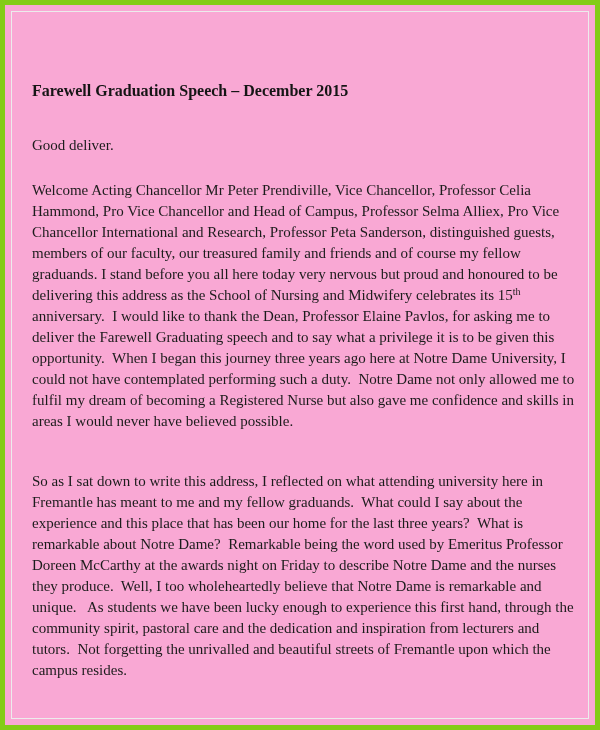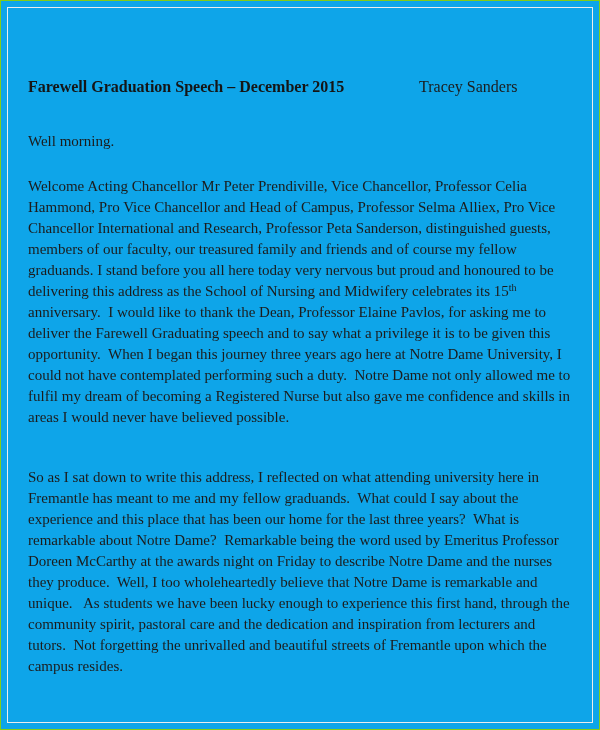--- a/index.html
+++ b/index.html
@@ -9,22 +9,22 @@
   }
   body {
     width: 600px;
     height: 730px;
     position: relative;
     font-family: "Liberation Serif", "DejaVu Serif", serif;
   }
   .page {
     position: absolute;
     inset: 0;
-    background: #0ea5e9;
-    border: 1px solid #84cc16;
+    background: #f9a8d4;
+    border: 5px solid #84cc16;
     box-sizing: border-box;
     overflow: hidden;
   }
   .inner-frame {
     position: absolute;
     inset: 6px;
     border: 1px solid #ececec;
     pointer-events: none;
   }
   .content {
@@ -76,23 +76,22 @@
 </head>
 <body>
 
 <div class="page">
   <div class="inner-frame"></div>
 
   <div class="content">
 
     <div class="header-row">
       <h1 class="doc-title">Farewell Graduation Speech – December 2015</h1>
-      <span class="author">Tracey Sanders</span>
     </div>
 
-    <p class="body-para greeting">Well morning.</p>
+    <p class="body-para greeting">Good deliver.</p>
 
     <p class="body-para para1"><span>Welcome Acting Chancellor Mr Peter Prendiville, Vice Chancellor, Professor Celia Hammond, Pro Vice Chancellor and Head of Campus, Professor Selma Alliex, Pro Vice Chancellor International and Research, Professor Peta Sanderson, distinguished guests, members of our faculty, our treasured family and friends and of course my fellow graduands. I stand before you all here today very nervous but proud and honoured to be delivering this address as the School of Nursing and Midwifery celebrates its 15</span><sup class="ordinal">th</sup><span> anniversary.  I would like to thank the Dean, Professor Elaine Pavlos, for asking me to deliver the Farewell Graduating speech and to say what a privilege it is to be given this opportunity.  When I began this journey three years ago here at Notre Dame University, I could not have contemplated performing such a duty.  Notre Dame not only allowed me to fulfil my dream of becoming a Registered Nurse but also gave me confidence and skills in areas I would never have believed possible.</span></p>
 
     <p class="body-para para2">So as I sat down to write this address, I reflected on what attending university here in Fremantle has meant to me and my fellow graduands.  What could I say about the experience and this place that has been our home for the last three years?  What is remarkable about Notre Dame?  Remarkable being the word used by Emeritus Professor Doreen McCarthy at the awards night on Friday to describe Notre Dame and the nurses they produce.  Well, I too wholeheartedly believe that Notre Dame is remarkable and unique.   As students we have been lucky enough to experience this first hand, through the community spirit, pastoral care and the dedication and inspiration from lecturers and tutors.  Not forgetting the unrivalled and beautiful streets of Fremantle upon which the campus resides.</p>
 
   </div>
 </div>
 
 </body></html>

